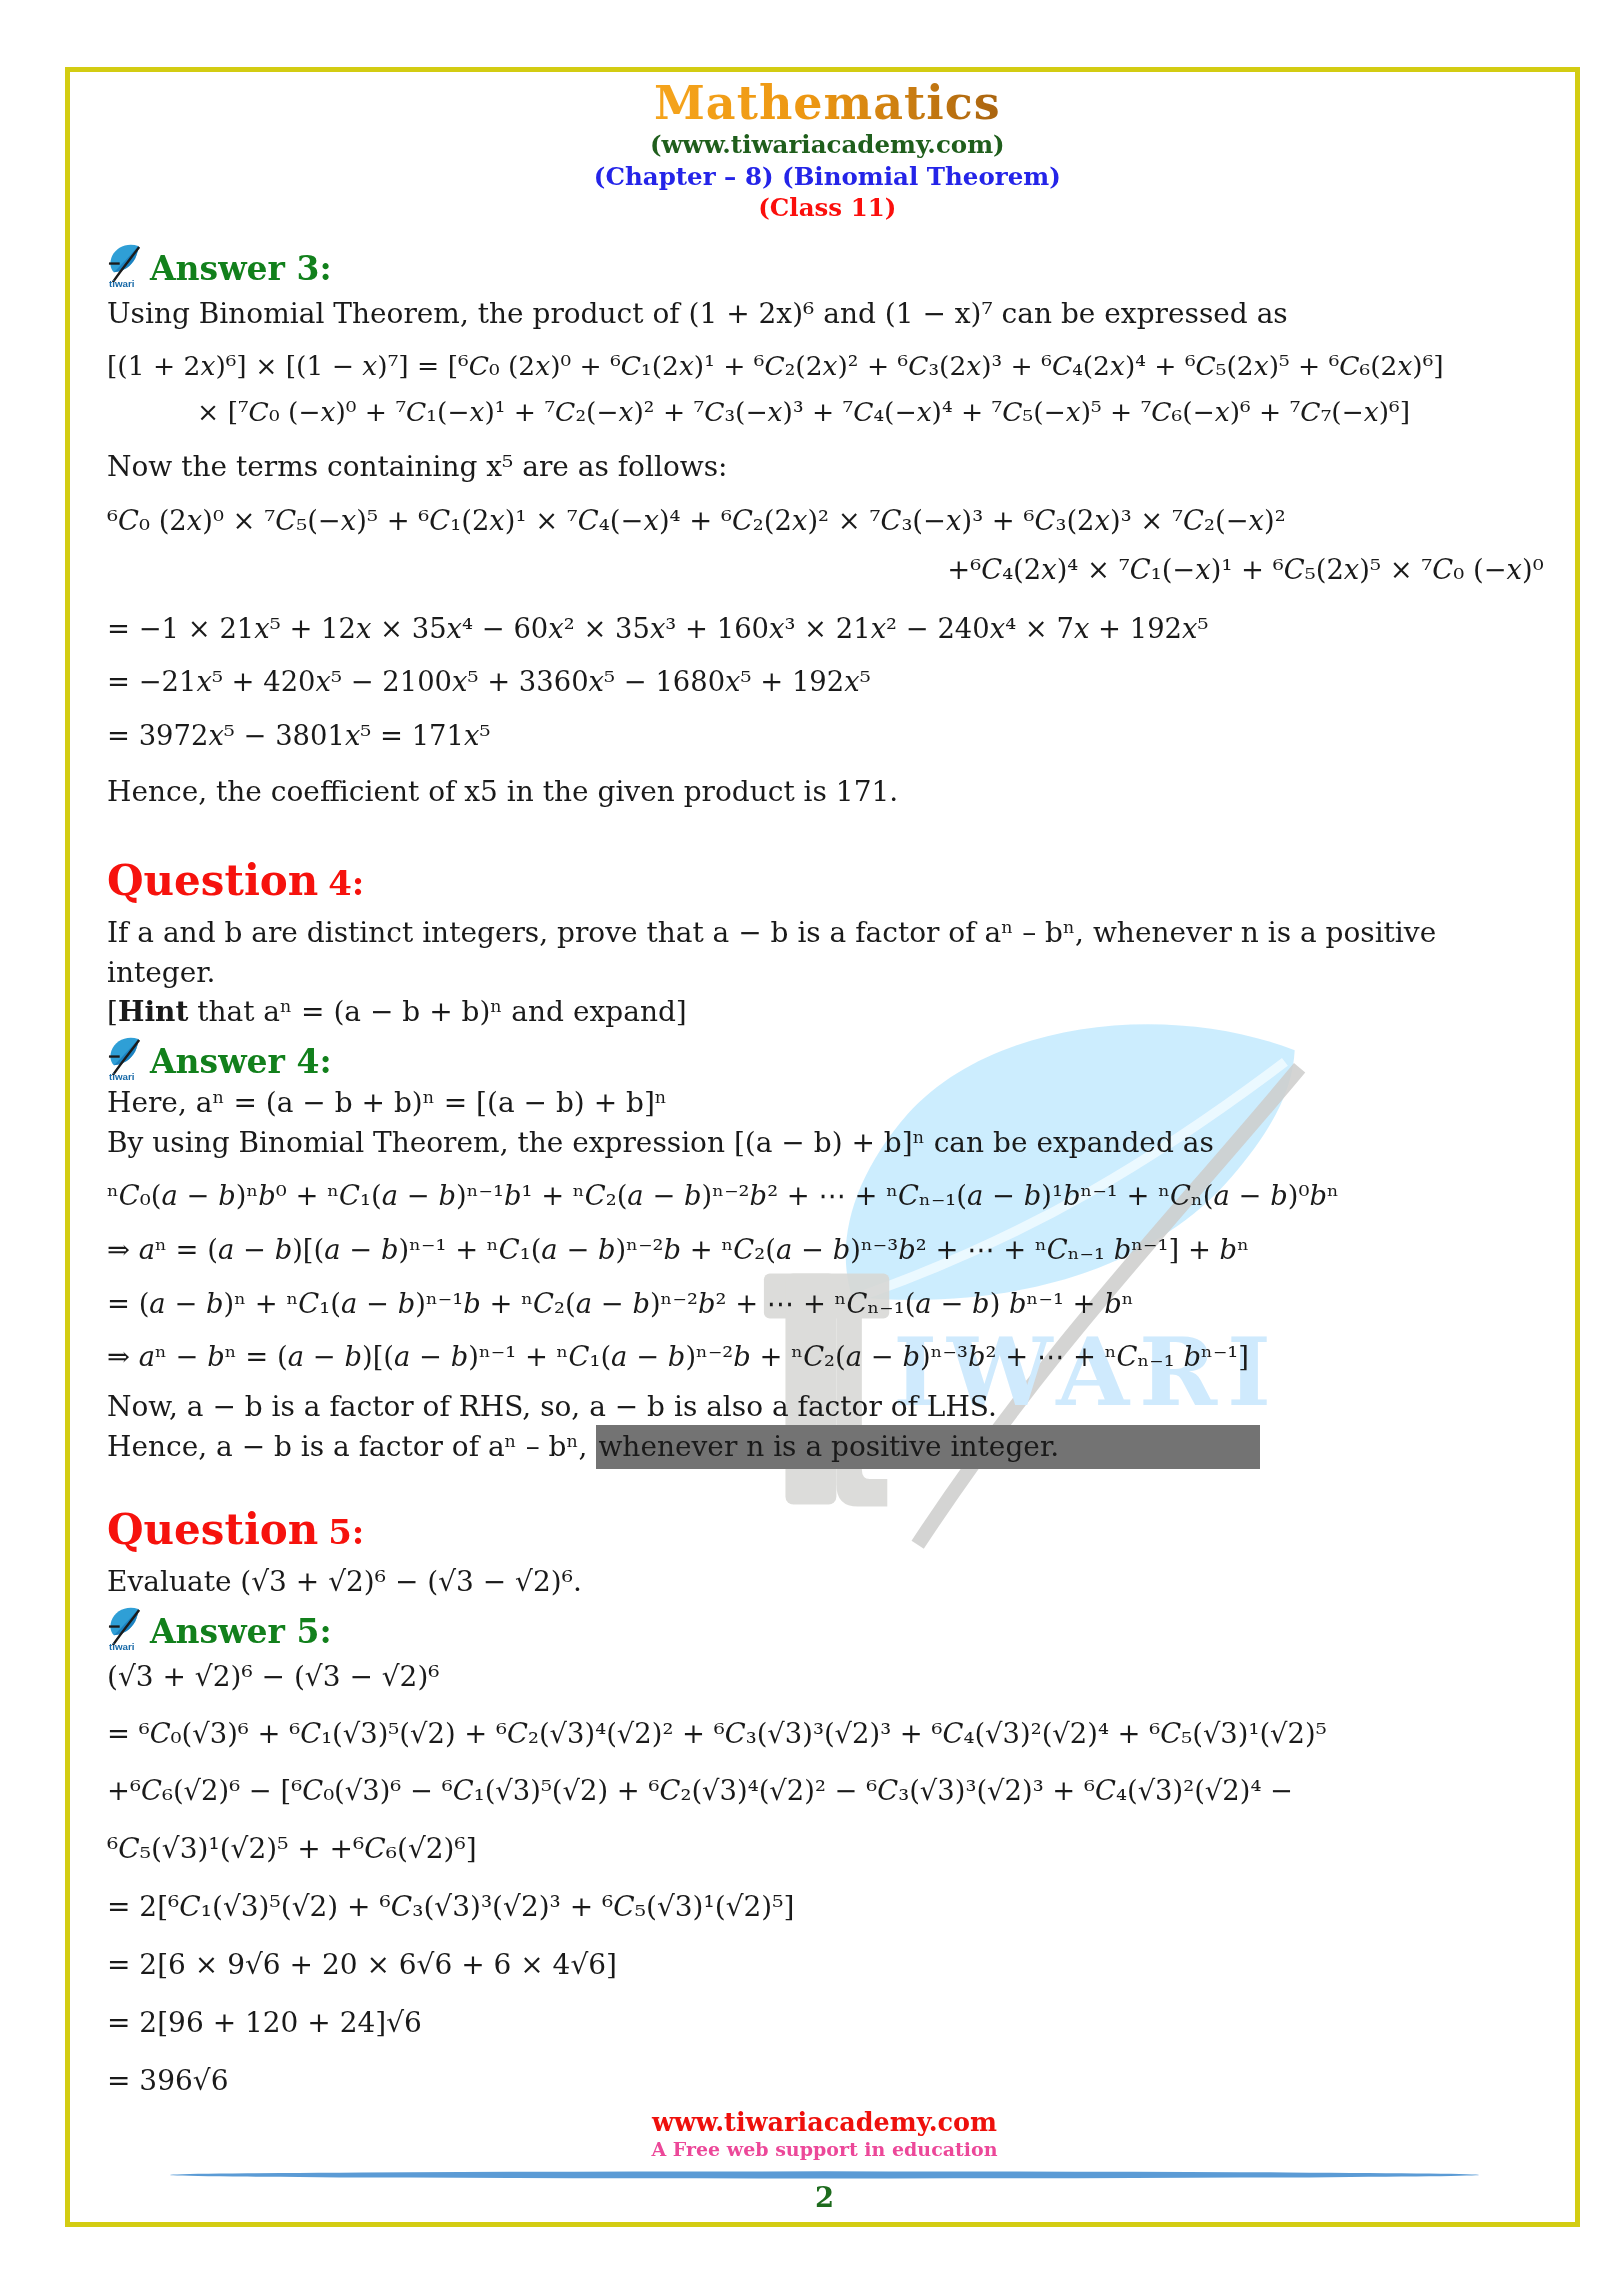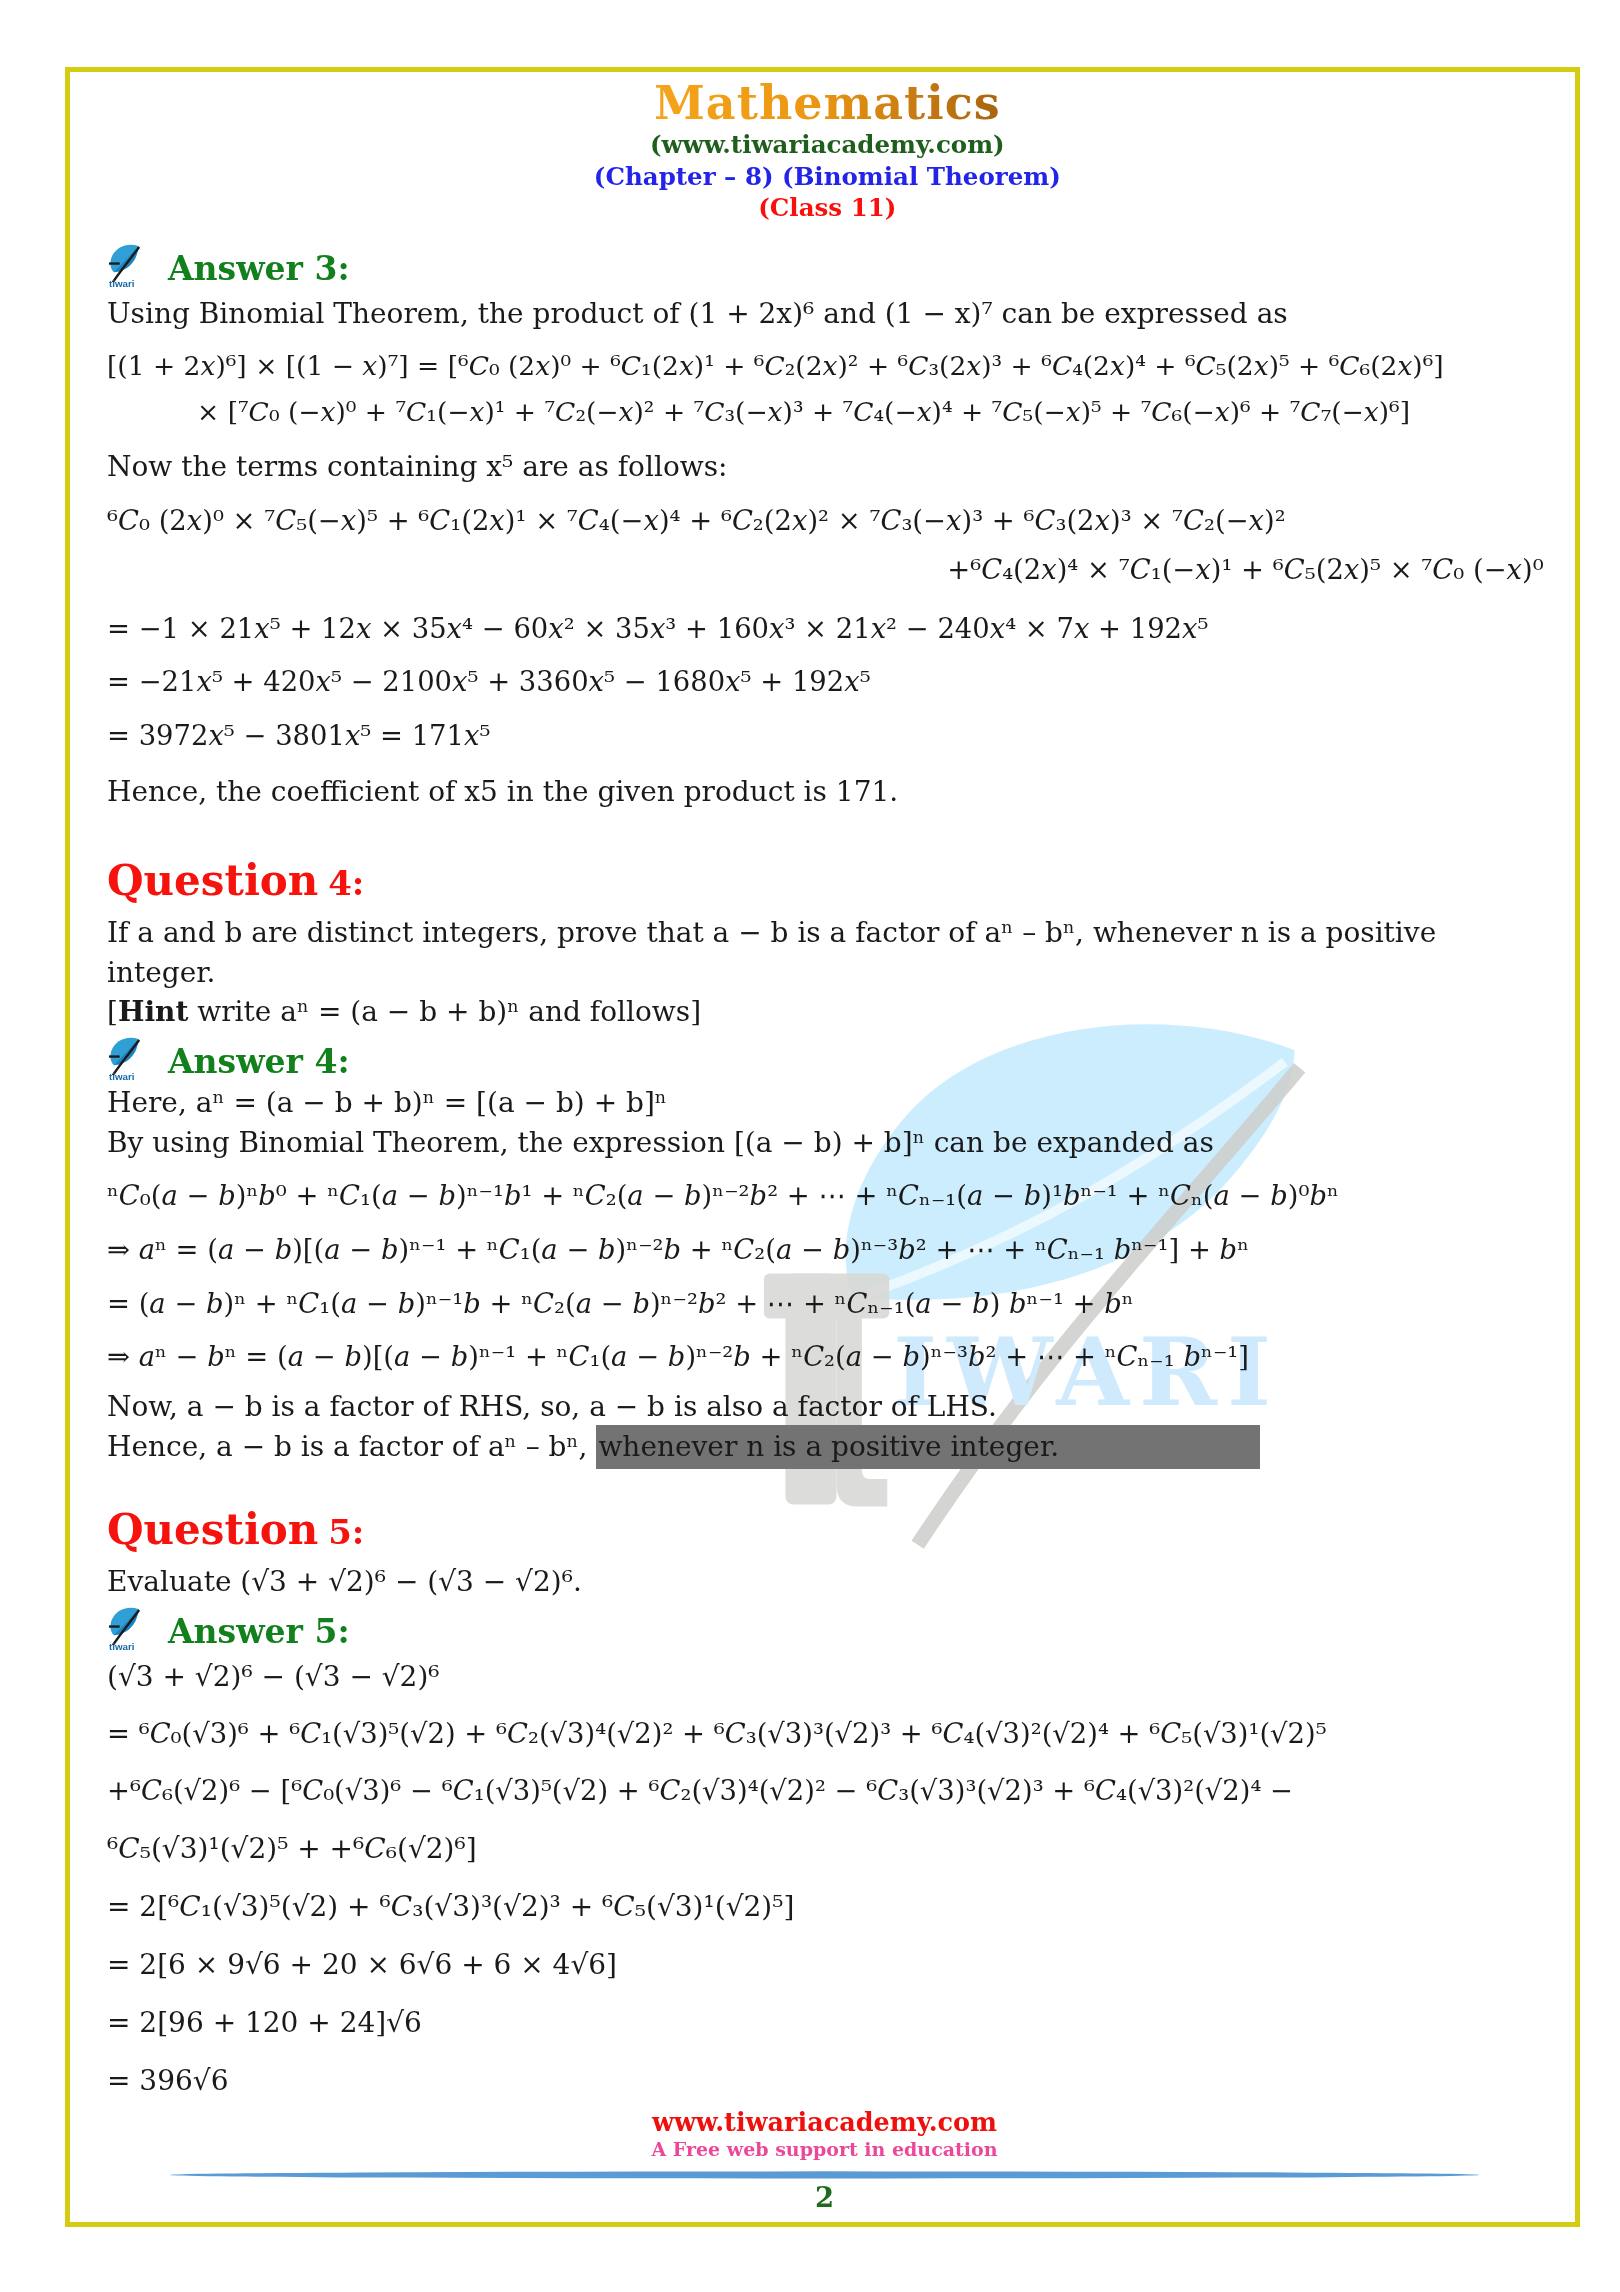--- a/index.html
+++ b/index.html
@@ -22,21 +22,21 @@
     .math-title{
       background:linear-gradient(90deg,#f5a41c 0%,#ed9712 45%,#a96410 100%);
       -webkit-background-clip:text;background-clip:text;color:transparent;
       display:inline-block;
     }
   }
   .hdr-site{font-size:24.5px;font-weight:bold;color:#1f5e1c;line-height:1.28;}
   .hdr-chapter{font-size:24.5px;font-weight:bold;color:#2424e8;line-height:1.28;}
   .hdr-class{font-size:24.5px;font-weight:bold;color:#fb0f0c;line-height:1.28;}
   
-  .ans-head{display:flex;align-items:flex-end;margin-top:19.6px;line-height:1.15;gap:18px;}
+  .ans-head{display:flex;align-items:flex-end;margin-top:19.6px;line-height:1.15;}
   .ans-head .txt{font-size:33px;font-weight:bold;color:#12801c;text-align:right;}
   .q-head{margin-top:45px;color:#f6120d;line-height:1.15;margin-bottom:7.8px;}
   .q-head .q-label{font-size:42px;font-weight:bold;}
   .q-head .q-num{font-size:34px;font-weight:bold;margin-left:9.8px;}
   
   .para{font-size:28px;line-height:1.42;margin-top:5.9px;}
   .eq{font-size:27.4px;line-height:1.5;margin-top:12.7px;white-space:nowrap;}
   .eq.wide{font-size:26.5px;}
   .eq.indent{padding-left:90px;}
   .eq.right{text-align:right;padding-right:3.9px;}
@@ -105,21 +105,21 @@
     <div class="eq right" style="margin-top:7.8px;">+⁶<i>C</i>₄(2<i>x</i>)⁴ × ⁷<i>C</i>₁(−<i>x</i>)¹ + ⁶<i>C</i>₅(2<i>x</i>)⁵ × ⁷<i>C</i>₀ (−<i>x</i>)⁰</div>
     <div class="eq gap-top">= −1 × 21<i>x</i>⁵ + 12<i>x</i> × 35<i>x</i>⁴ − 60<i>x</i>² × 35<i>x</i>³ + 160<i>x</i>³ × 21<i>x</i>² − 240<i>x</i>⁴ × 7<i>x</i> + 192<i>x</i>⁵</div>
     <div class="eq">= −21<i>x</i>⁵ + 420<i>x</i>⁵ − 2100<i>x</i>⁵ + 3360<i>x</i>⁵ − 1680<i>x</i>⁵ + 192<i>x</i>⁵</div>
     <div class="eq">= 3972<i>x</i>⁵ − 3801<i>x</i>⁵ = 171<i>x</i>⁵</div>
     <div class="para" style="margin-top:15.7px;">Hence, the coefficient of x5 in the given product is 171.</div>
 
     <div class="q-head">
       <span class="q-label">Question</span><span class="q-num">4:</span>
     </div>
     <div class="para" style="margin-top:0;">If a and b are distinct integers, prove that a − b is a factor of aⁿ – bⁿ, whenever n is a positive integer.</div>
-    <div class="para" style="margin-top:0;"><span>[</span><b>Hint</b><span> write aⁿ = (a − b + b)ⁿ and follows]</span></div>
+    <div class="para" style="margin-top:0;"><span>[</span><b>Hint</b><span> that aⁿ = (a − b + b)ⁿ and expand]</span></div>
 
     <div class="ans-head" style="margin-top:3.9px;">
       <svg class="logo-svg" width="41" height="45" viewBox="0 0 42 46">
         <path d="M32 3 C 20 -1, 8 5, 4.5 15 C 2.5 21, 3.5 26, 7 30 C 17 29, 25 23.5, 29 15.5 C 31 11, 32.3 6.5, 32 3 Z" fill="#2f9fd6"></path>
         <path d="M32 3 C 26 10, 18 19, 7 30 C 17 29, 25 23.5, 29 15.5 C 31 11, 32.3 6.5, 32 3 Z" fill="#1273b5" opacity="0.65"></path>
         <path d="M33 4 C 24 16, 15 27, 6 40" stroke="#1b1b1b" stroke-width="2.4" fill="none"></path>
         <path d="M2 21 h11" stroke="#1b1b1b" stroke-width="2.4"></path>
         <text x="2" y="45" font-family="Liberation Sans, sans-serif" font-size="10" font-weight="bold" fill="#1668a7">tiwari</text>
       </svg>
       <span class="txt">Answer 4:</span>

